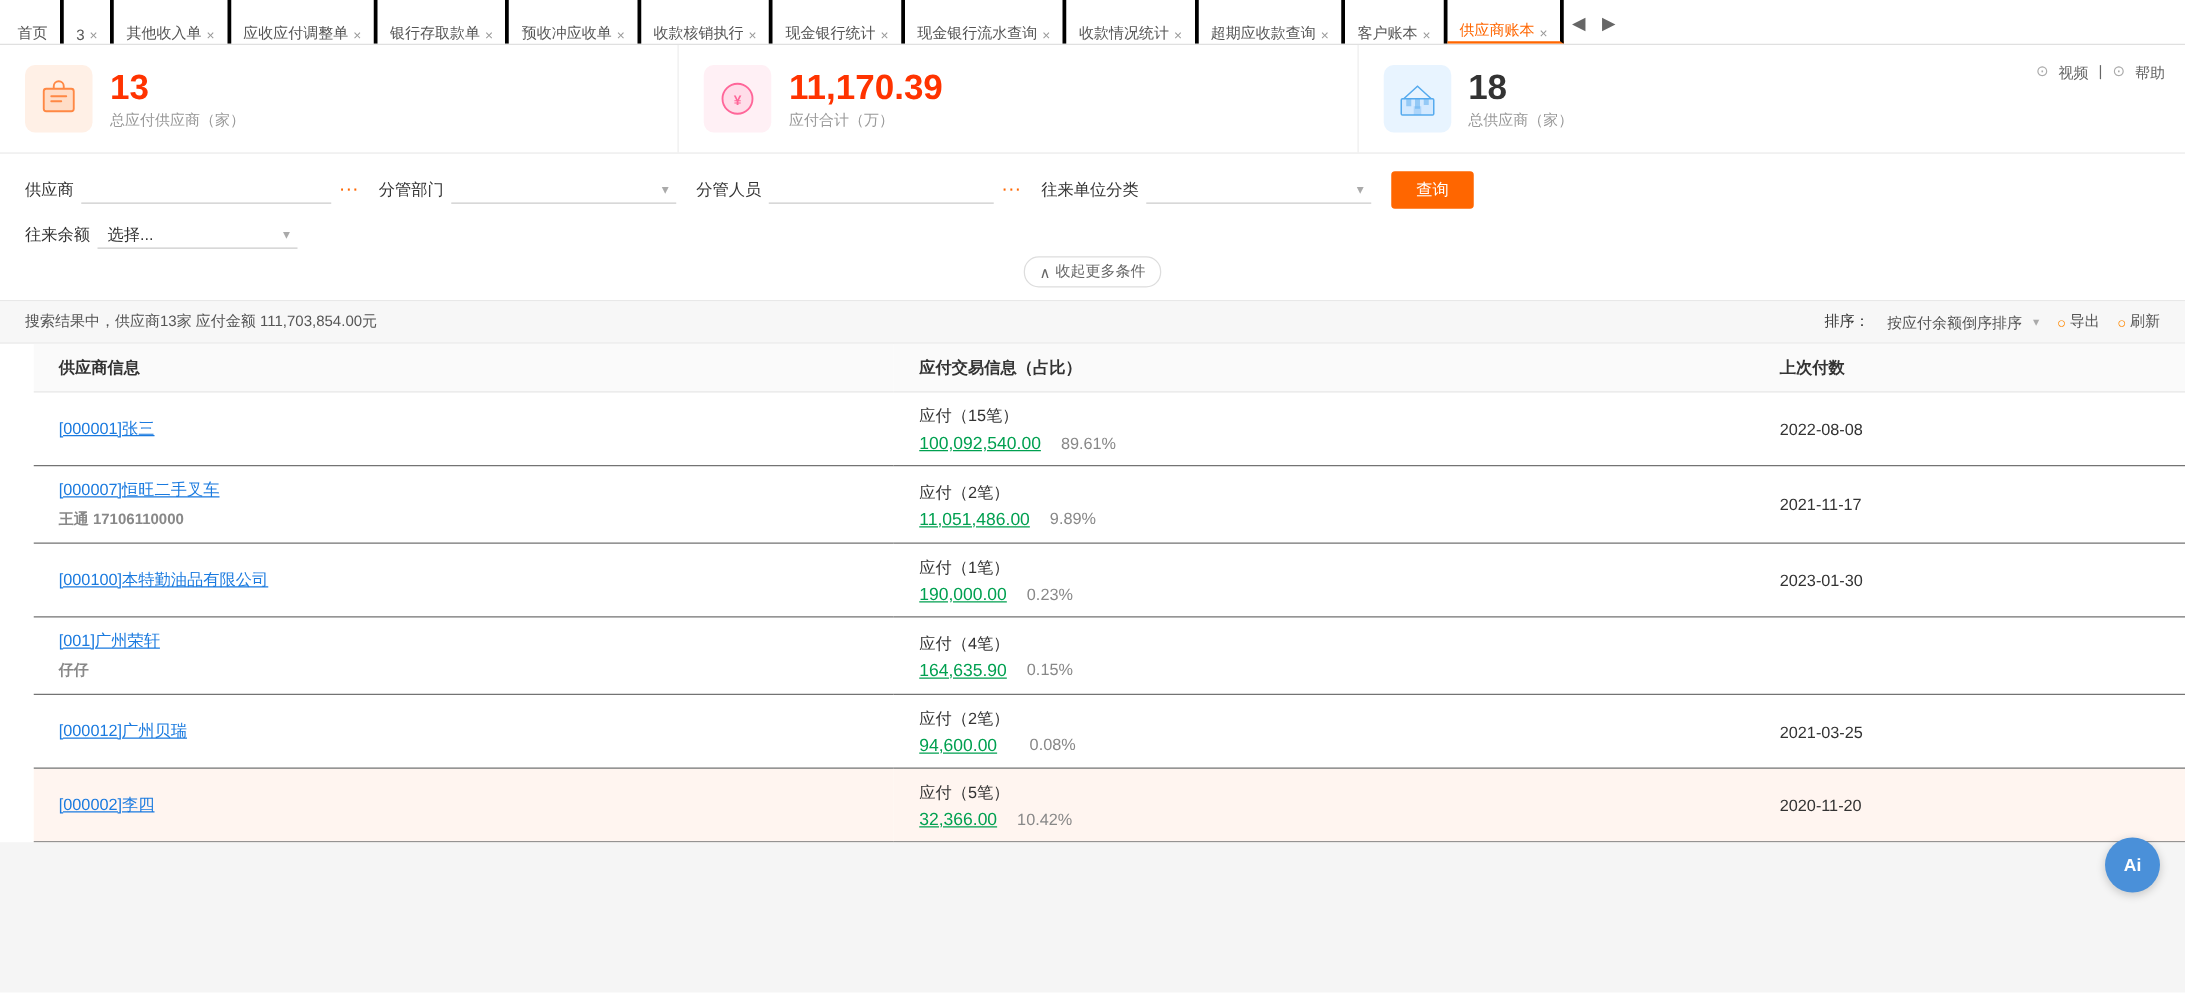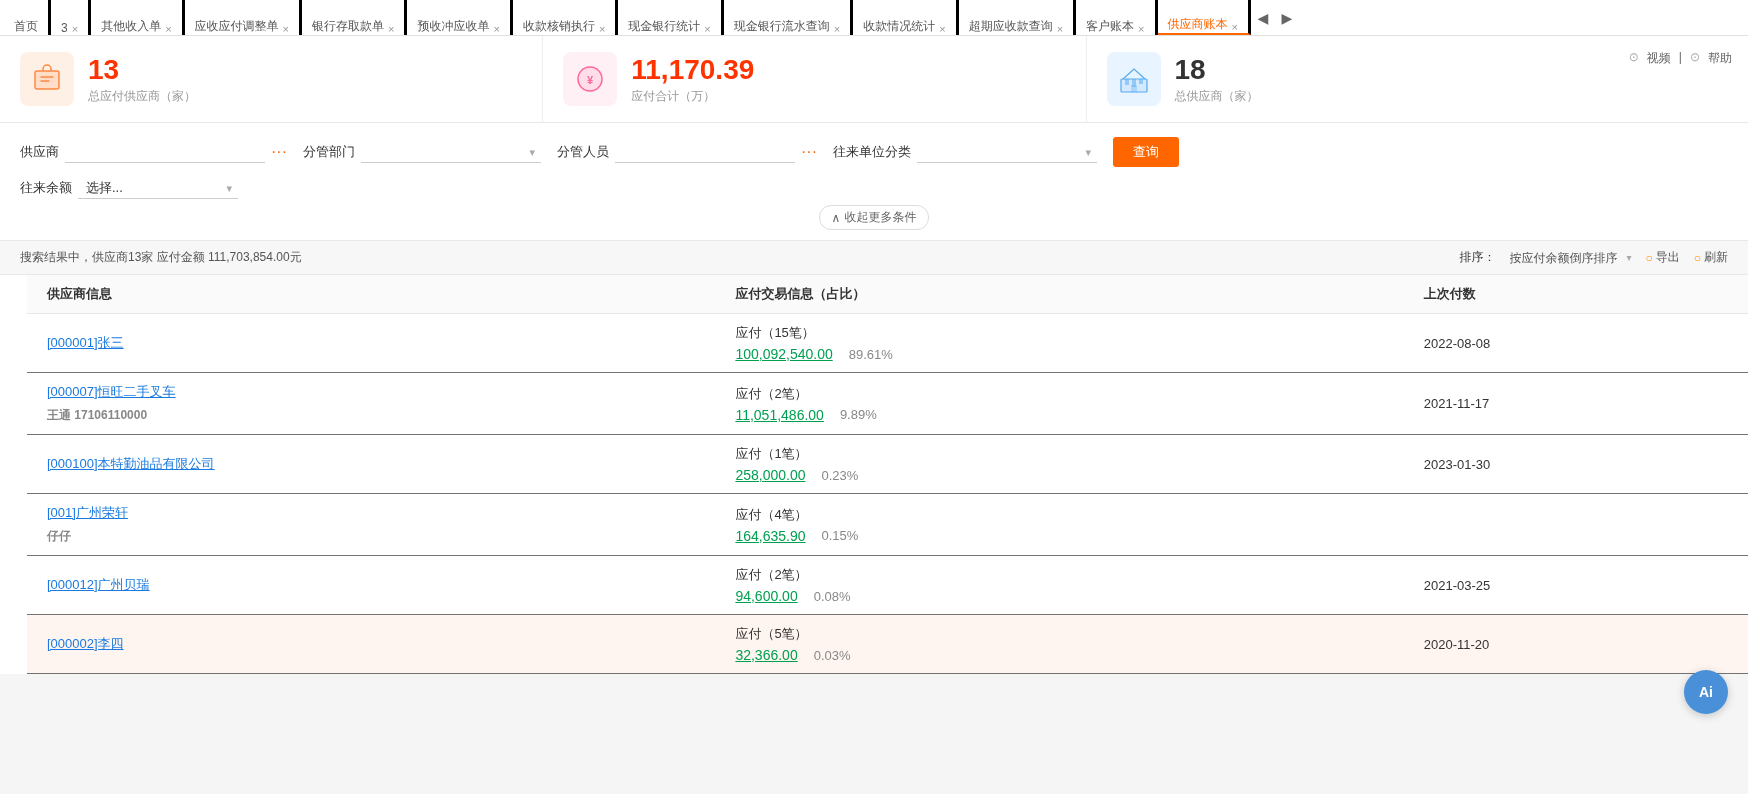--- a/index.html
+++ b/index.html
@@ -463,21 +463,21 @@
           </td>
           <td class="last-pay-date">2021-11-17</td>
         </tr>
         <tr>
           <td>
             <div class="supplier-link">[000100]本特勤油品有限公司</div>
           </td>
           <td style="display: table-cell;">
             <div class="payable-count">应付（1笔）</div>
             <div style="display: flex; align-items: center;">
-              <span class="payable-amount">258,000.00</span>
+              <span class="payable-amount">190,000.00</span>
               <span class="payable-percent">0.23%</span>
             </div>
           </td>
           <td class="last-pay-date">2023-01-30</td>
         </tr>
         <tr>
           <td>
             <div class="supplier-link">[001]广州荣轩</div>
             <div class="supplier-contact">仔仔</div>
           </td>
@@ -489,36 +489,36 @@
             </div>
           </td>
           <td class="last-pay-date"></td>
         </tr>
         <tr>
           <td>
             <div class="supplier-link">[000012]广州贝瑞</div>
           </td>
           <td style="display: table-cell;">
             <div class="payable-count">应付（2笔）</div>
-            <div style="display: flex; align-items: center;">
+            <div style="display: flex;  gap: 10px;">
               <span class="payable-amount">94,600.00</span>
               <span class="payable-percent">0.08%</span>
             </div>
           </td>
           <td class="last-pay-date">2021-03-25</td>
         </tr>
         <tr class="highlighted">
           <td>
             <div class="supplier-link">[000002]李四</div>
           </td>
           <td style="display: table-cell;">
             <div class="payable-count">应付（5笔）</div>
             <div style="display: flex; align-items: center;">
               <span class="payable-amount">32,366.00</span>
-              <span class="payable-percent">0.03%</span>
+              <span class="payable-percent">10.42%</span>
             </div>
           </td>
           <td class="last-pay-date">2020-11-20</td>
         </tr>
       </tbody>
   </table>
 </div>
 
 <div style="position:fixed;right:20px;bottom:80px;background:#4a90d9;color:#fff;border-radius:50%;width:44px;height:44px;display:flex;align-items:center;justify-content:center;font-size:14px;font-weight:bold;cursor:pointer;box-shadow:0 2px 8px rgba(0,0,0,0.2);">Ai</div>
 

